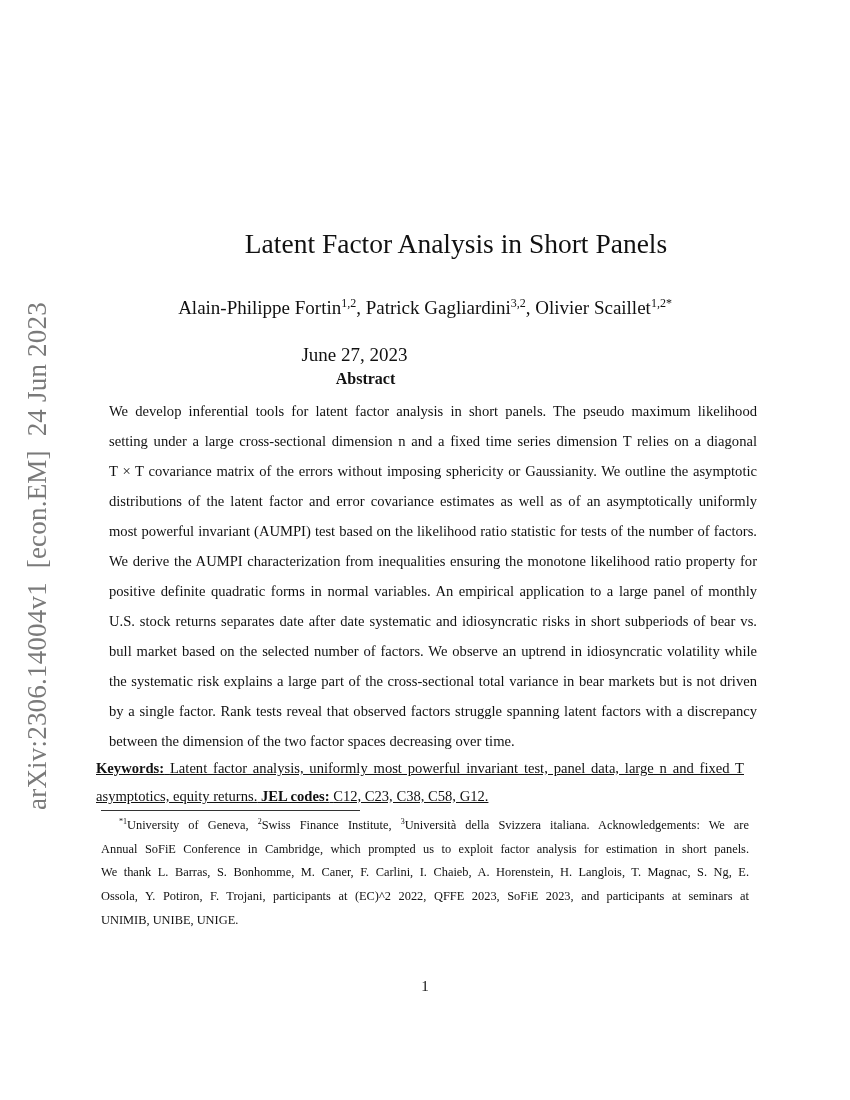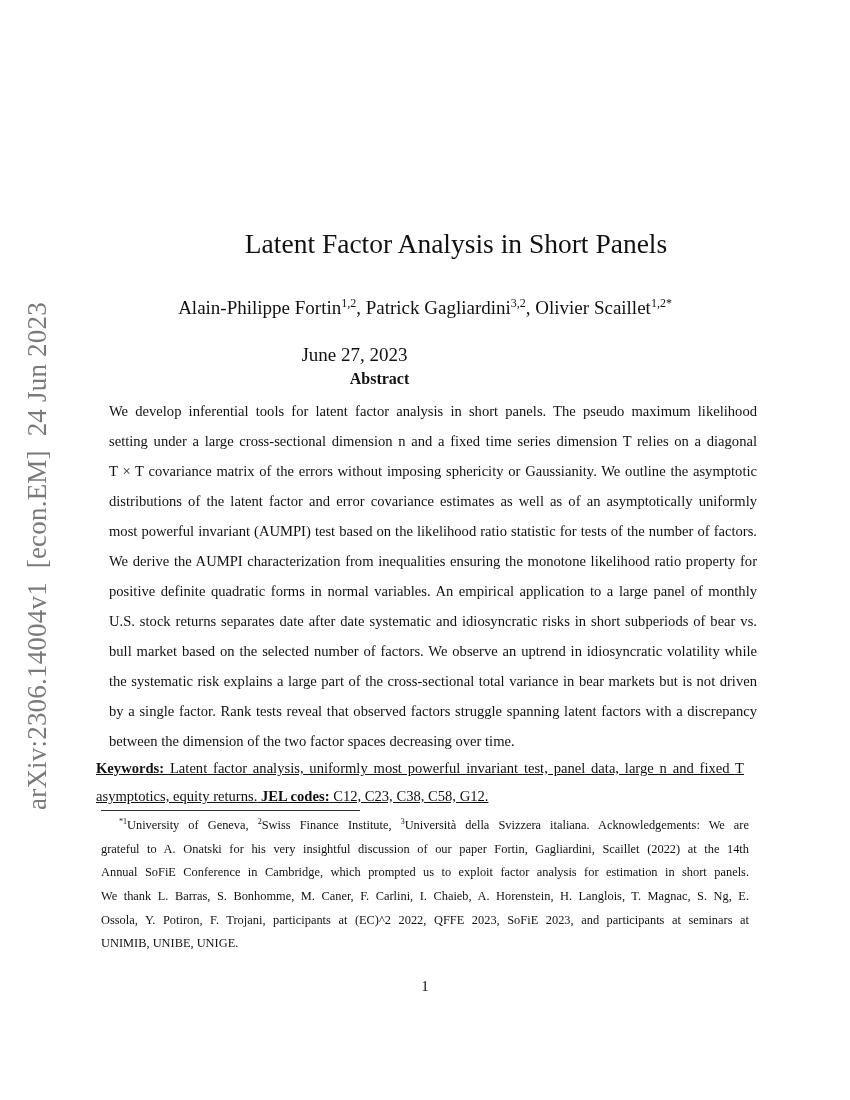--- a/index.html
+++ b/index.html
@@ -4,21 +4,21 @@
   <style>
     html, body { margin: 0; padding: 0; background: #ffffff; }
     body { width: 850px; height: 1100px; position: relative; overflow: hidden;
            font-family: "Liberation Serif", "DejaVu Serif", serif; color: #111; }
     .stamp { position: absolute; left: 22px; top: 810px; transform-origin: 0 0; transform: rotate(-90deg);
              font-size: 27px; color: #7a7a7a; white-space: pre; letter-spacing: 0.2px; }
     .title { position: absolute; left: 0; width: 850px; top: 228px; text-align: center; font-size: 27.5px; margin-left: 31px; }
     .authors { position: absolute; left: 0; width: 850px; top: 296px; text-align: center; font-size: 19px; }
     .authors sup { font-size: 12px; margin-top: 16px; }
     .date { position: absolute; left: 0; width: 709px; top: 344px; text-align: center; font-size: 19px; }
-    .abs-head { position: absolute; left: 0; width: 731px; top: 370px; text-align: center; font-size: 16px; font-weight: bold; padding-left: 14px; }
+    .abs-head { position: absolute; left: 0; width: 731px; top: 370px; text-align: center; font-size: 16px; font-weight: bold; }
     .abstract { position: absolute; left: 101px; width: 648px; top: 396px; font-size: 14.6px; line-height: 30px; text-align: justify; margin-left: 8px; }
     .abstract .line { display: block; text-align: justify; text-align-last: justify; white-space: nowrap; height: 30px; }
     .abstract .line.last { text-align-last: left; }
     .keywords { position: absolute; left: 96px; width: 648px; top: 754px; font-size: 14.6px; line-height: 28px; text-decoration: underline; }
     .keywords .line { display: block; text-align-last: justify; white-space: nowrap; }
     .keywords .line.last { text-align-last: left; }
     .kw-label { font-weight: bold; }
     .rule { position: absolute; left: 101px; top: 810px; width: 259px; height: 1px; background: #333; }
     .footnote { position: absolute; left: 101px; width: 648px; top: 810px; font-size: 12.4px; line-height: 23.6px; }
     .footnote .line { display: block; text-align-last: justify; white-space: nowrap; }
@@ -61,20 +61,19 @@
 
 <div class="keywords">
   <span class="line"><span class="kw-label">Keywords:</span> <span>Latent factor analysis, uniformly most powerful invariant test, panel data, large n and fixed T</span></span>
   <span class="line last"><span>asymptotics, equity returns.</span> <span class="kw-label">JEL codes:</span> <span>C12, C23, C38, C58, G12.</span></span>
 </div>
 
 <div class="rule"></div>
 
 <div class="footnote">
   <span class="line first"><sup>*1</sup><span>University of Geneva, </span><sup>2</sup><span>Swiss Finance Institute, </span><sup>3</sup><span>Università della Svizzera italiana. Acknowledgements: We are</span></span>
-  <span class="line">grateful to A. Onatski for his very insightful discussion of our paper Fortin, Gagliardini, Scaillet (2022) at the 14th</span>
   <span class="line">Annual SoFiE Conference in Cambridge, which prompted us to exploit factor analysis for estimation in short panels.</span>
   <span class="line">We thank L. Barras, S. Bonhomme, M. Caner, F. Carlini, I. Chaieb, A. Horenstein, H. Langlois, T. Magnac, S. Ng, E.</span>
   <span class="line">Ossola, Y. Potiron, F. Trojani, participants at (EC)^2 2022, QFFE 2023, SoFiE 2023, and participants at seminars at</span>
   <span class="line last">UNIMIB, UNIBE, UNIGE.</span>
 </div>
 
 <div class="pagenum">1</div>
 
 </body></html>

